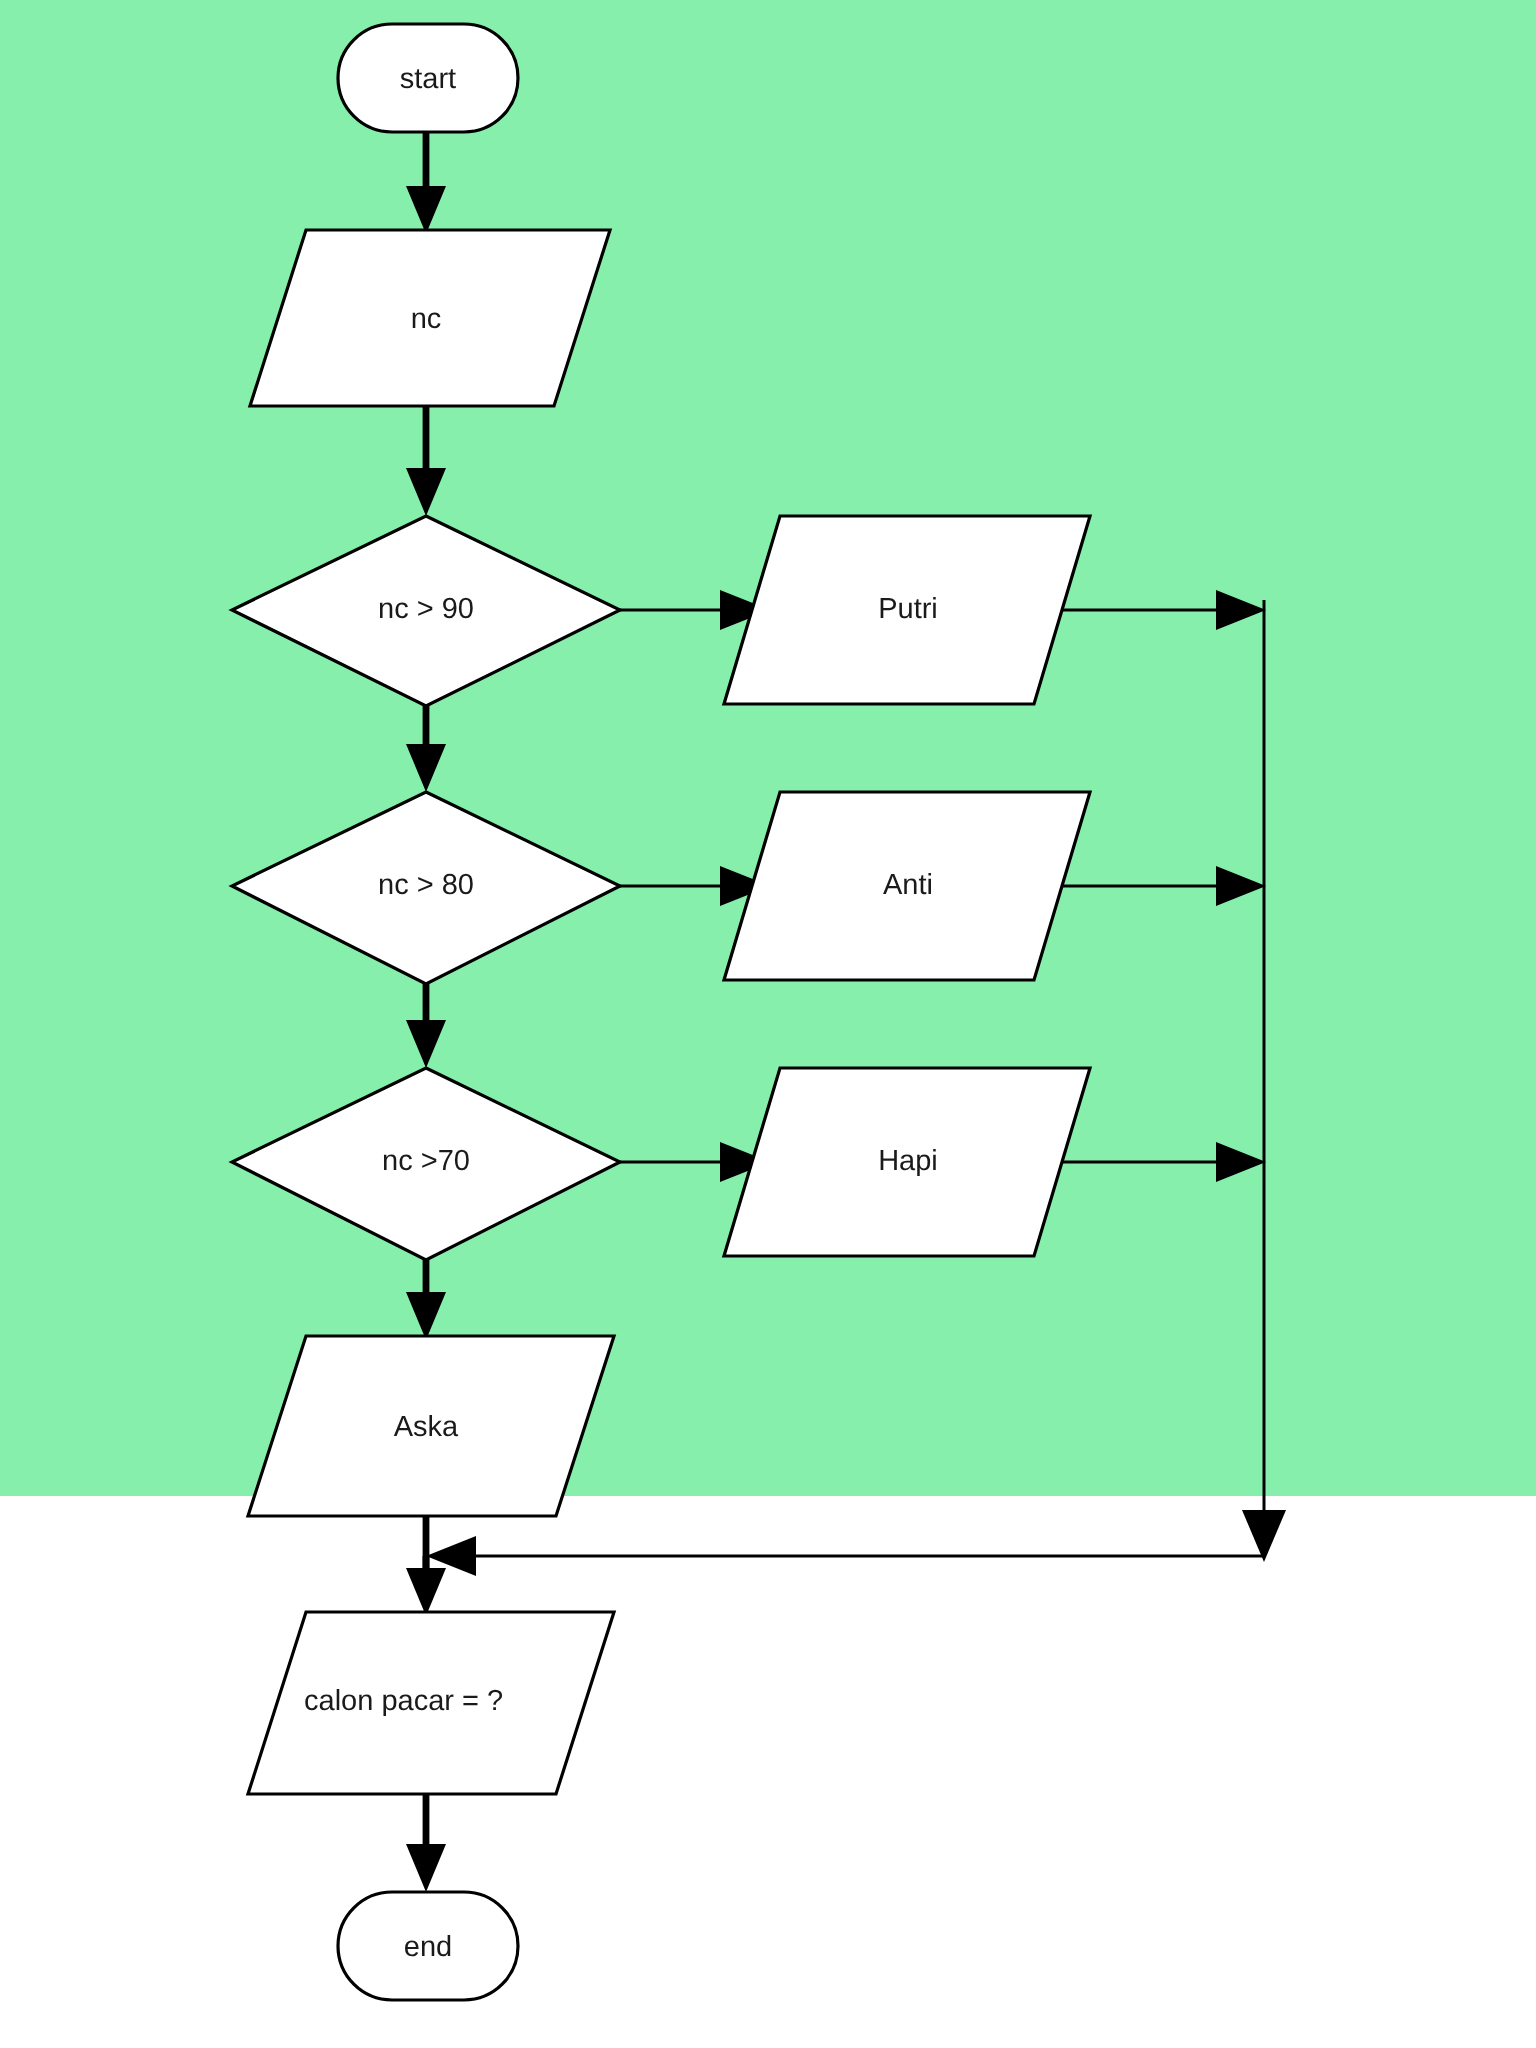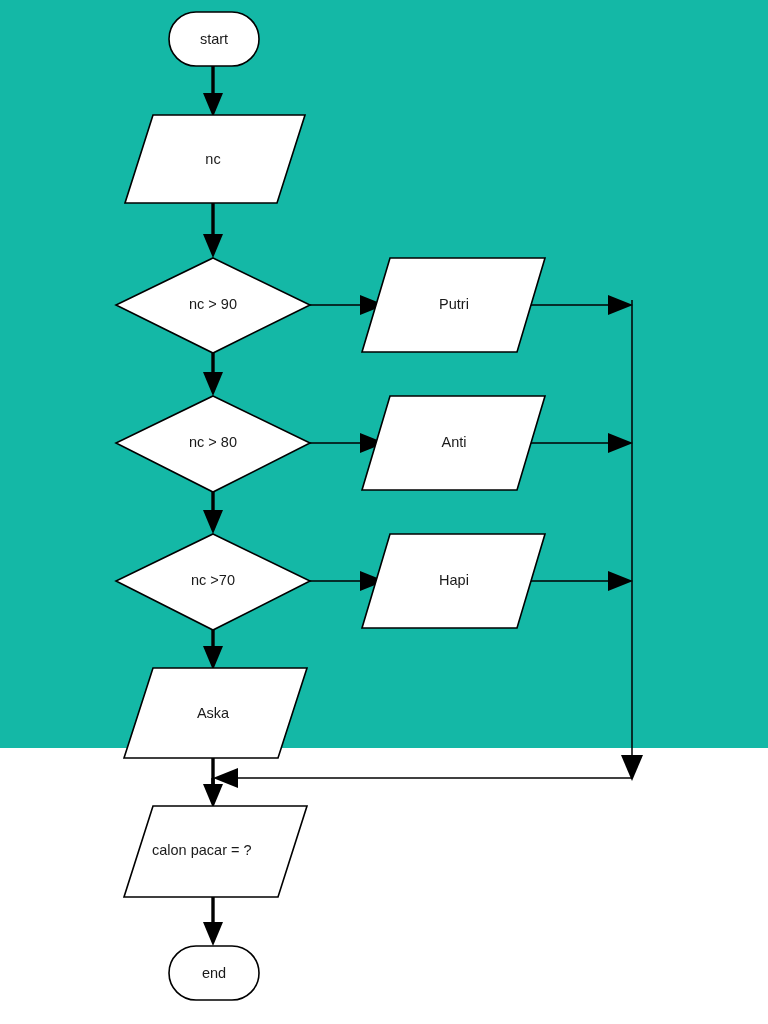--- a/index.html
+++ b/index.html
@@ -11,21 +11,21 @@
   body {
     width: 768px;
     height: 1024px;
     font-family: "Liberation Sans", sans-serif;
     overflow: hidden;
   }
   #flowchart-root {
     position: relative;
     width: 768px;
     height: 748px;
-    background: #14b8a6;
+    background: #86efac;
   }
   svg#flow-svg {
     position: absolute;
     top: 0;
     left: 0;
     width: 768px;
     height: 1024px;
     display: block;
   }
   .shape-outline {

